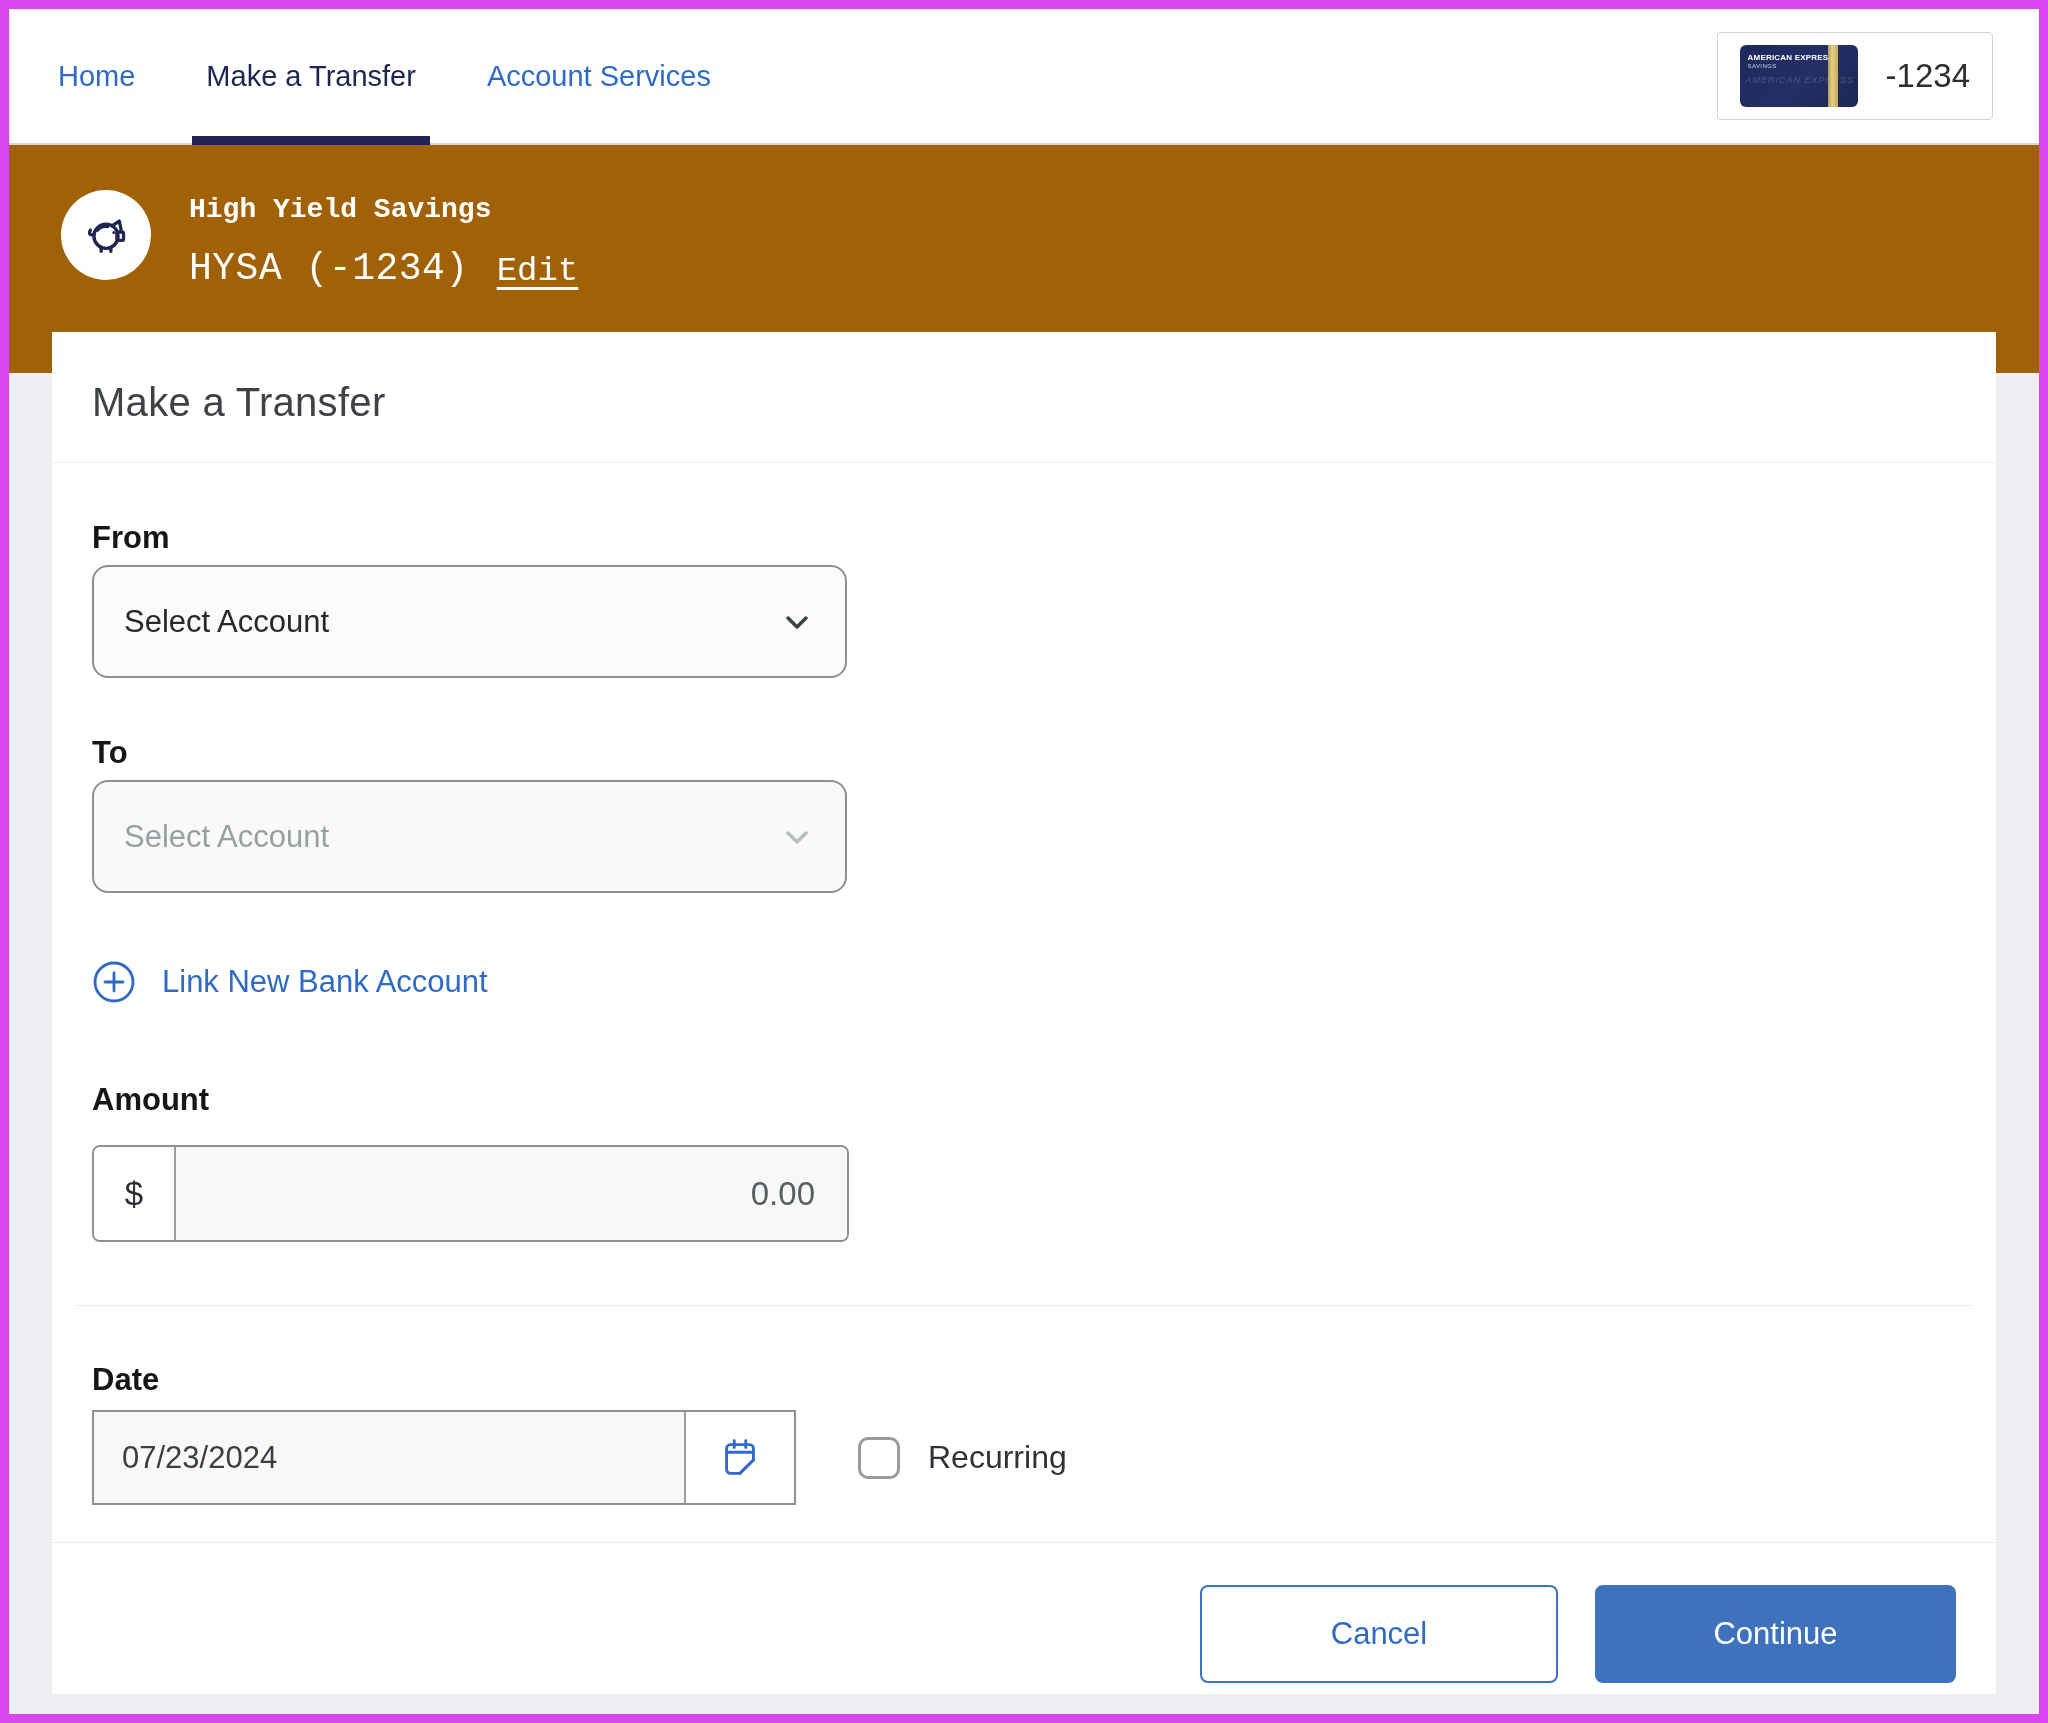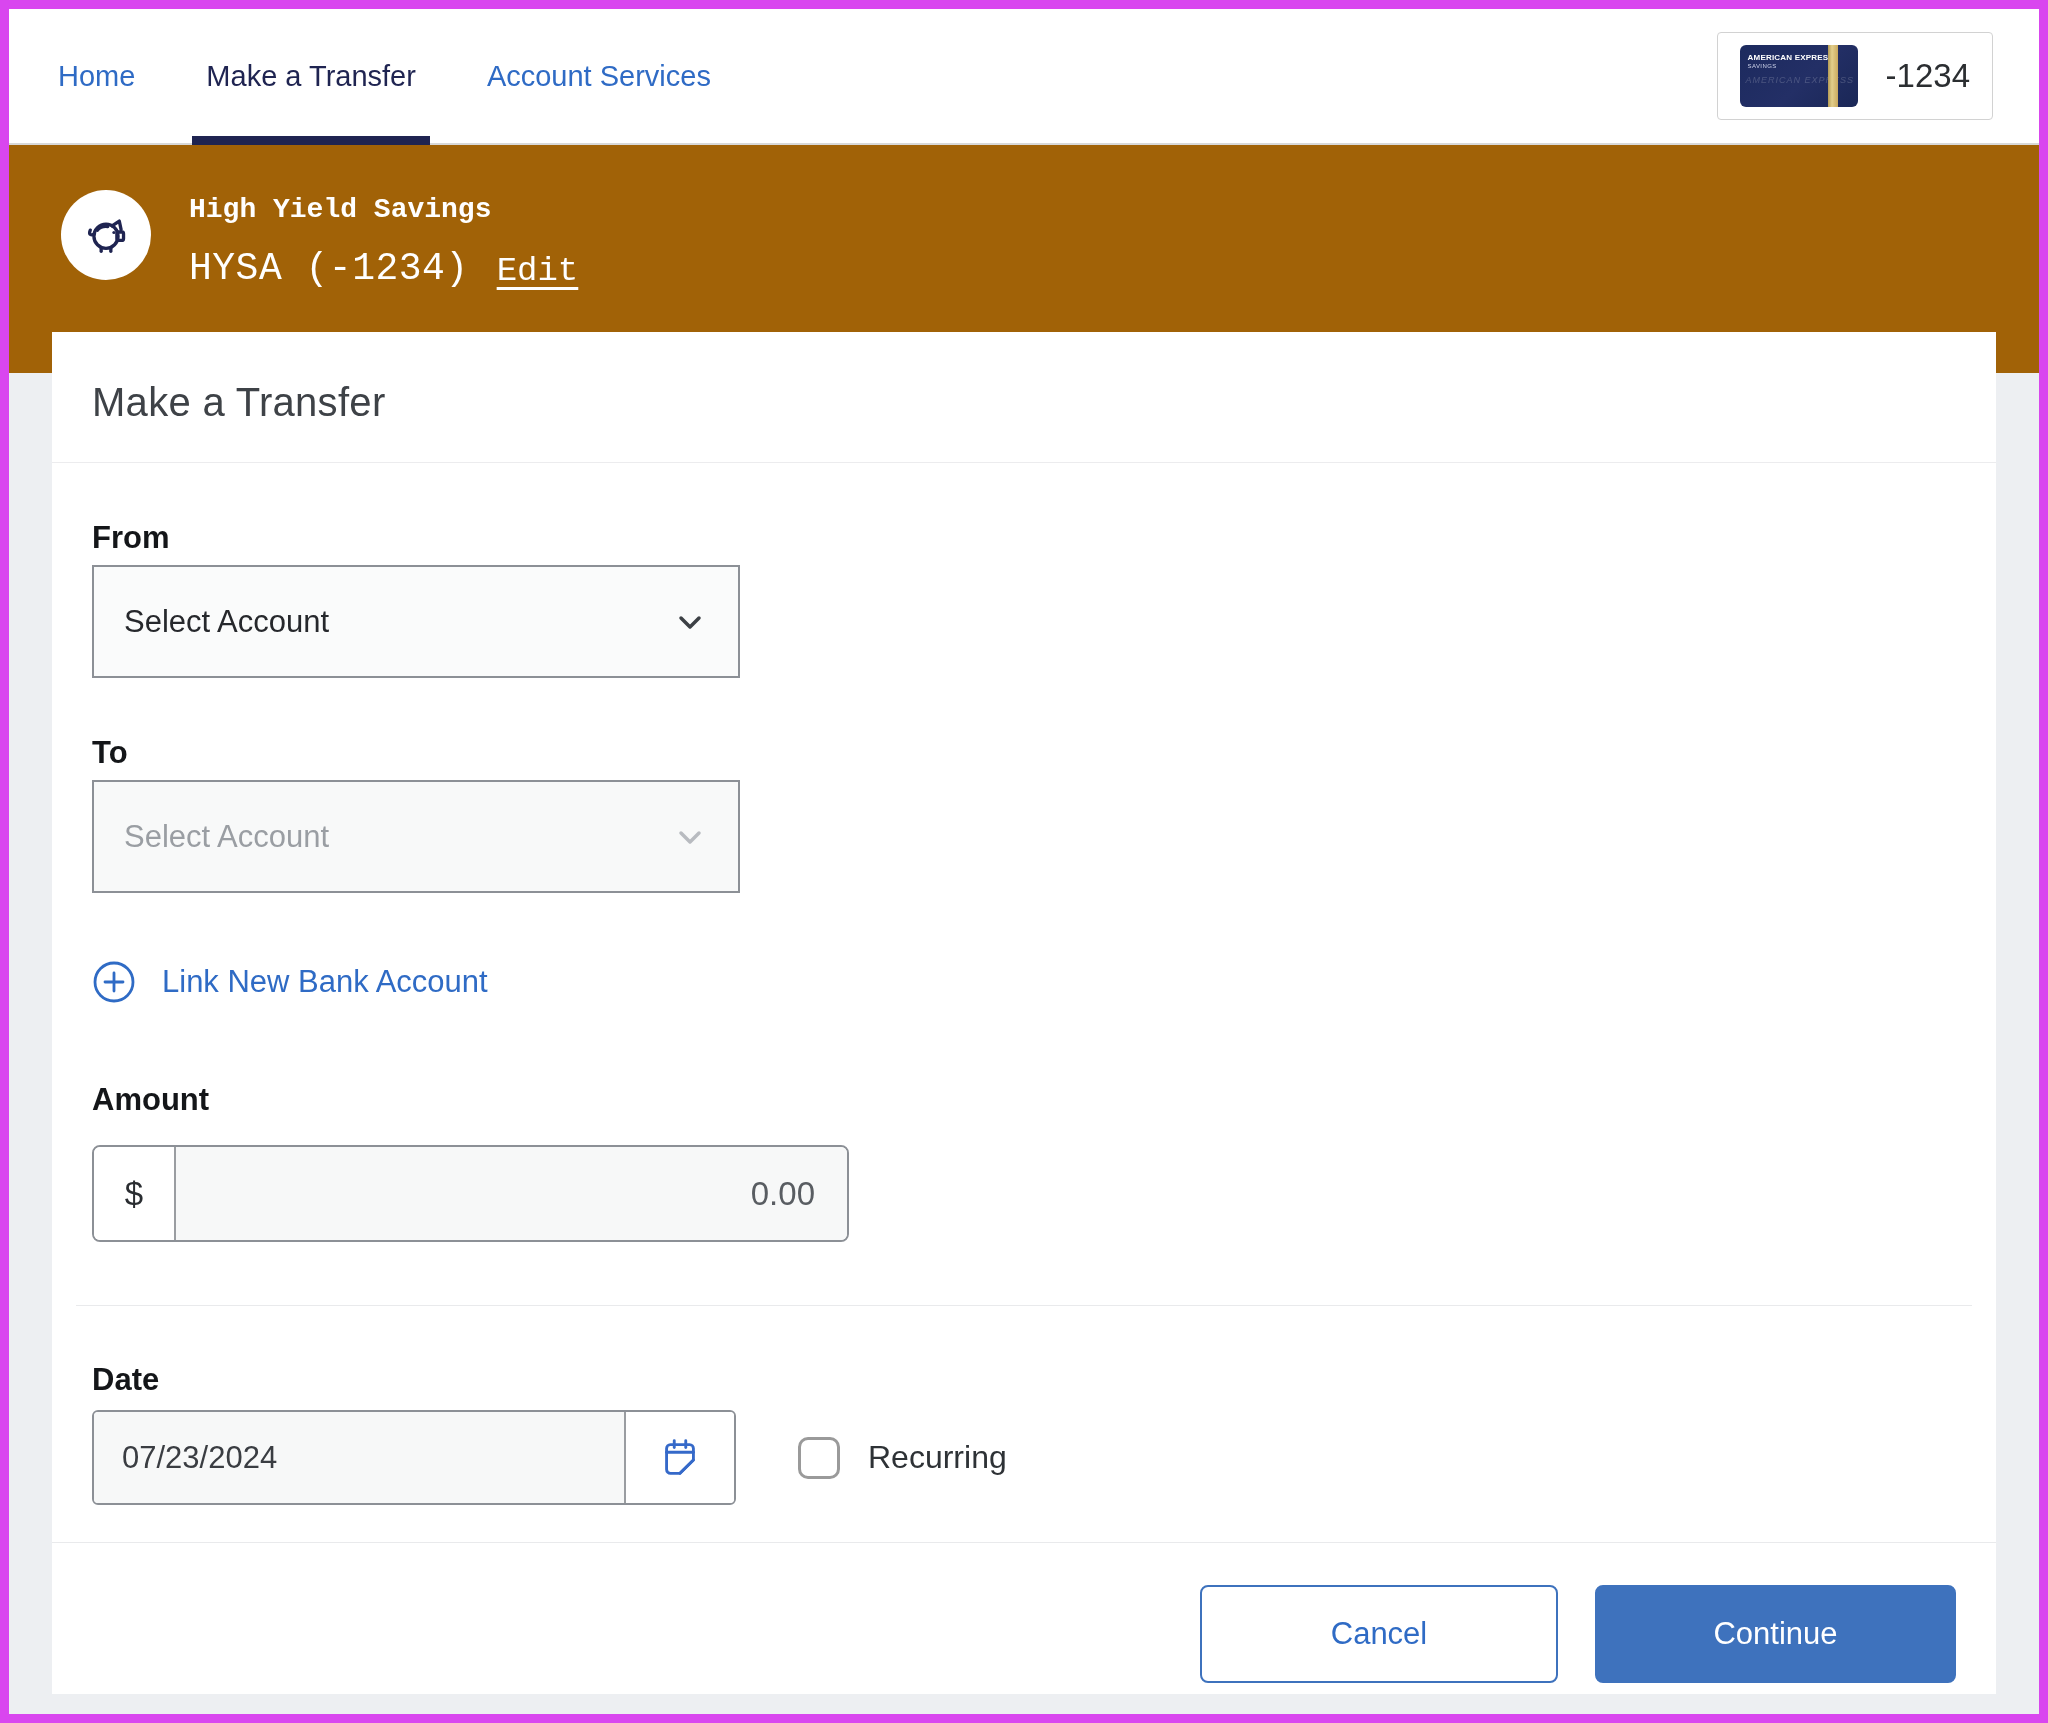--- a/index.html
+++ b/index.html
@@ -115,22 +115,22 @@
   .field-label {
     font-size: 31px; font-weight: bold; color: #141619;
     line-height: 36px;
   }
   .lbl-from { margin-top: 57px; margin-bottom: 9px; }
   .lbl-to { margin-top: 57px; margin-bottom: 9px; }
   .lbl-amount { margin-top: 74px; margin-bottom: 27px; }
   .lbl-date { margin-top: 56px; margin-bottom: 12px; }
 
   .select-box {
-    width: 648px; height: 113px;
-    border: 2px solid #8c9096; border-radius: 0;
+    width: 755px; height: 113px;
+    border: 2px solid #8c9096; border-radius: 16px;
     background: #fafbfb;
     display: flex; align-items: center;
     padding: 0 30px;
     cursor: pointer;
   }
   .select-box .sel-text { font-size: 31px; color: #26282c; }
   .select-box .chev { margin-left: auto; }
   .select-box.disabled { cursor: default; background: #f8f9f9; }
   .select-box.disabled .sel-text { color: #9a9ea3; }
 
@@ -167,22 +167,22 @@
     border: none; height: 1px; background: #e9eaec;
     margin-top: 63px; margin-left: -16px; margin-right: -16px;
   }
   .hr-full {
     border: none; height: 1px; background: #e9eaec;
     margin: 37px -40px 0;
   }
 
   .date-row { display: flex; align-items: center; gap: 62px; }
   .date-group {
-    width: 644px; height: 95px;
-    border: 2px solid #8c9096; border-radius: 6px;
+    width: 704px; height: 95px;
+    border: 2px solid #8c9096; border-radius: 0;
     overflow: hidden;
     display: flex; align-items: stretch;
     background: #ffffff;
   }
   .date-input {
     flex: 1; border: none; outline: none;
     background: #f7f8f8;
     font-family: inherit;
     font-size: 31px; color: #3a3d42;
     padding-left: 28px;

